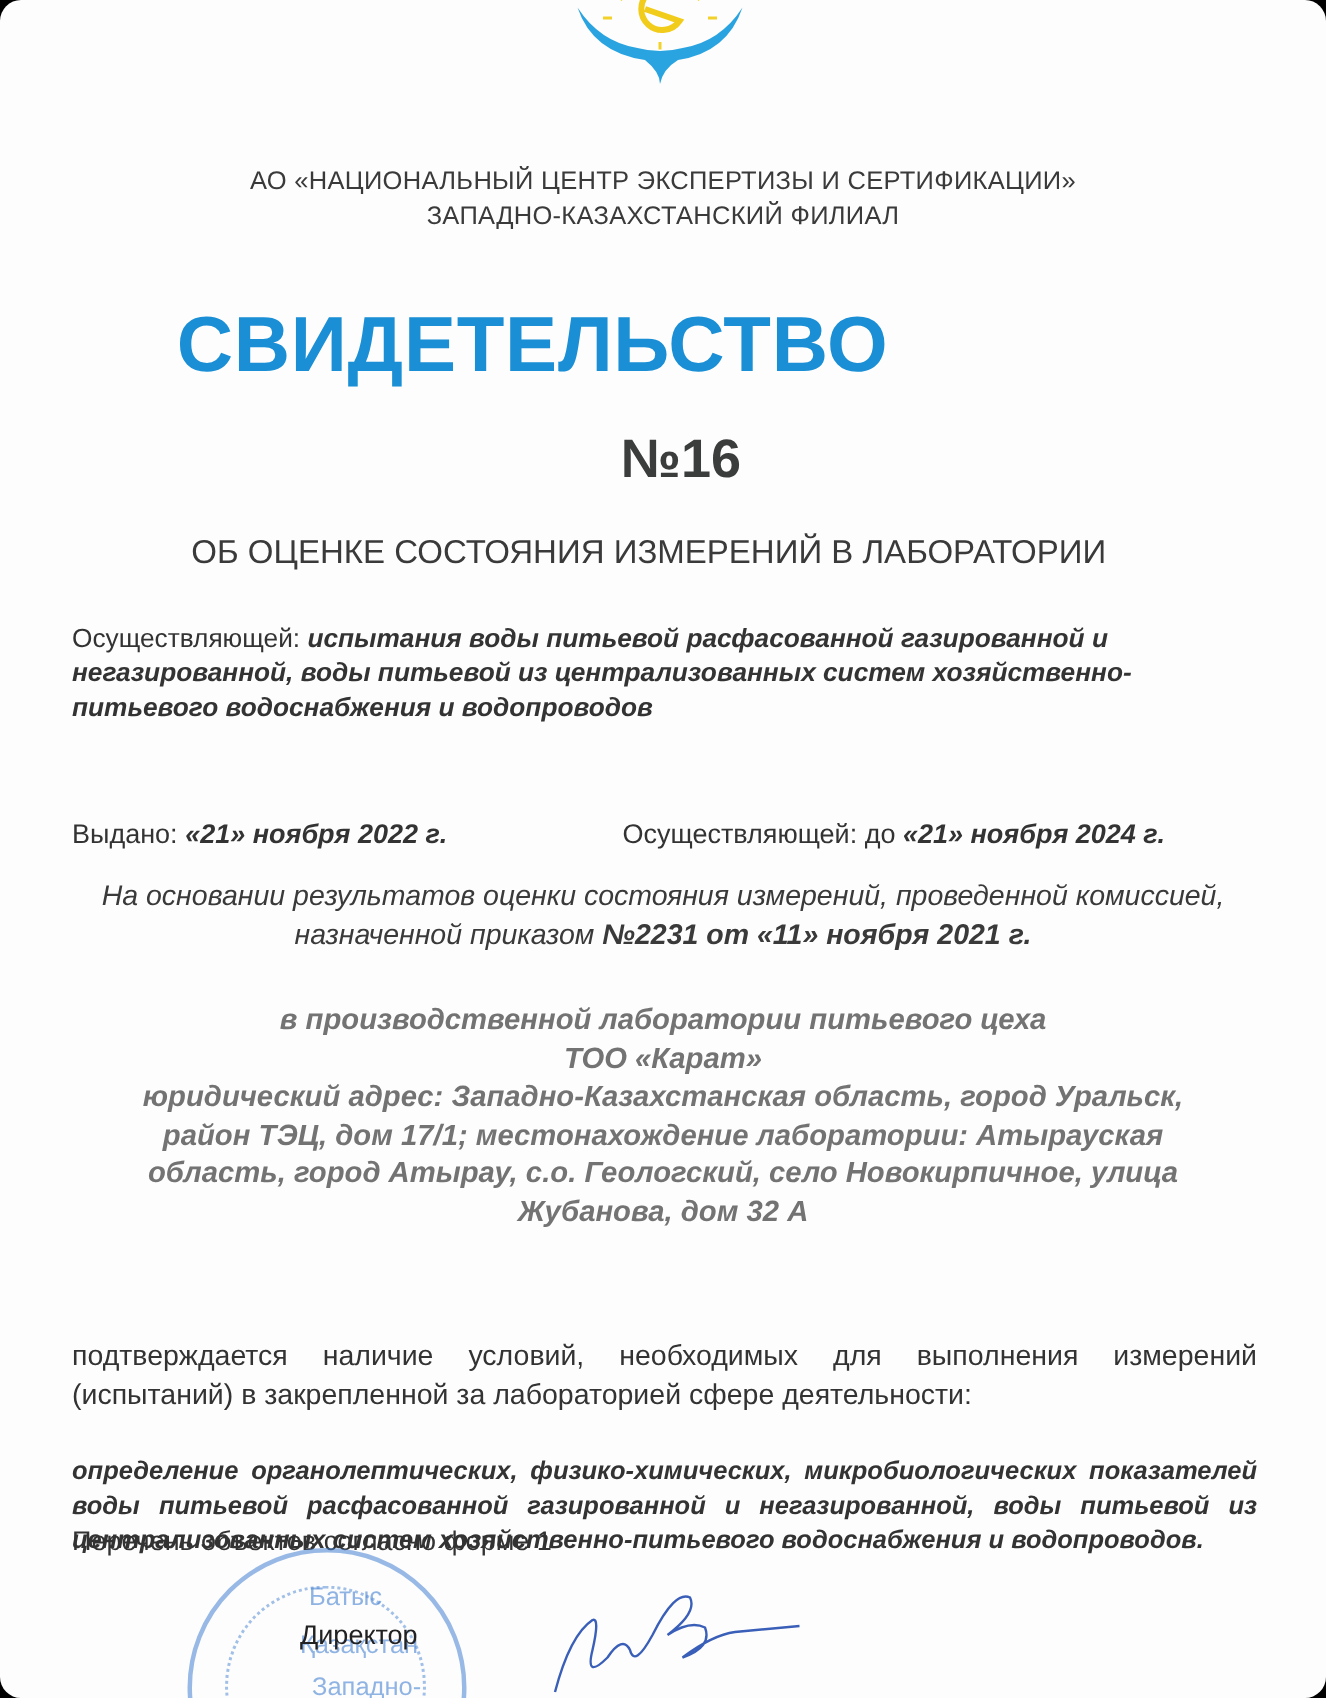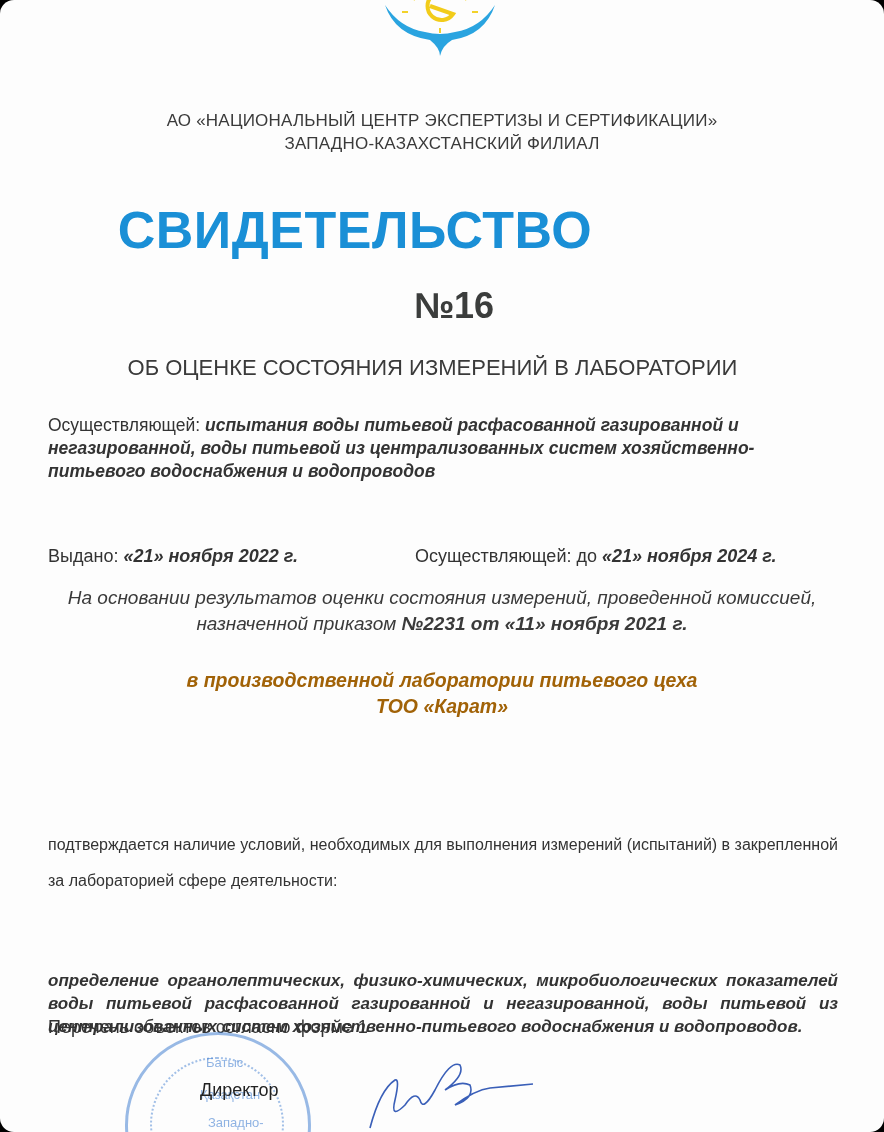--- a/index.html
+++ b/index.html
@@ -18,27 +18,27 @@
   }
   .number { position:absolute; top:285px; left:12px; width:884px; text-align:center; font-size:36px; font-weight:bold; color:#3b3d3c; }
   .subtitle { position:absolute; top:355px; left:0; width:865px; text-align:center; font-size:22px; color:#3a3a3a; }
   .block { position:absolute; left:48px; width:790px; color:#333; }
   .scope { top:414px; font-size:17.5px; line-height:23px; }
   .scope .lbl { font-style:normal; }
   .bi { font-weight:bold; font-style:italic;margin-top:44px; }
   .dates { position:absolute; top:546px; left:48px; width:800px; font-size:18px; }
   .dates .valid { position:absolute; left:367px; top:0; white-space:nowrap; }
   .basis { position:absolute; top:585px; left:50px; width:784px; text-align:center; font-size:19px; font-style:italic; line-height:26px; color:#3a3a3a; }
-  .lab { position:absolute; top:668px; left:80px; width:724px; text-align:center; font-size:19.5px; font-weight:bold; font-style:italic; line-height:25.5px; color:#a16207; }
-  .confirm { top:827px; font-size:16px; line-height:36px; text-align:justify; }
+  .lab { position:absolute; top:668px; left:80px; width:724px; text-align:center; font-size:19.5px; font-weight:bold; font-style:italic; line-height:25.5px; color:#737373; }
+  .confirm { top:892px; font-size:19px; line-height:26px; text-align:justify; }
   .activity { top:925px; font-size:17px; line-height:23px; text-align:justify; }
   .list { position:absolute; top:1017px; left:48px; font-size:18px; color:#333; }
   .stamp { position:absolute; left:125px; top:1032px; width:180px; height:180px; border-radius:50%; border:3px solid rgba(70,130,210,0.55); }
   .stamp-inner { position:absolute; left:22px; top:22px; width:130px; height:130px; border-radius:50%; border:2px dotted rgba(70,130,210,0.5); }
-  .stamp-text { position:absolute; color:rgba(70,130,210,0.6); font-size:13px; }
+  .stamp-text { position:absolute; color:rgba(70,130,210,0.6); font-size:17px; }
   .director { position:absolute; left:200px; top:1080px; font-size:18px; color:#222; }
   .signature { position:absolute; left:365px; top:1050px; width:170px; height:82px; }
   .signer { position:absolute; left:584px; top:1133px; font-size:18px; color:#8b5cf6; }
 </style>
 </head>
 <body>
 
 <div class="page">
 
   <svg class="logo" viewBox="0 0 140 70">
@@ -71,20 +71,21 @@
     <span class="valid"><span>Осуществляющей: до </span><span class="bi">«21» ноября 2024 г.</span></span>
   </div>
 
   <div class="basis">
     <span>На основании результатов оценки состояния измерений, проведенной комиссией, назначенной приказом </span><span style="font-weight:bold">№2231 от «11» ноября 2021 г.</span>
   </div>
 
   <div class="lab">
     <div>в производственной лаборатории питьевого цеха</div>
     <div>ТОО «Карат»</div>
+    <div>юридический адрес: Западно-Казахстанская область, город Уральск, район ТЭЦ, дом 17/1; местонахождение лаборатории: Атырауская область, город Атырау, с.о. Геологский, село Новокирпичное, улица Жубанова, дом 32 А</div>
   </div>
 
   <div class="block confirm">подтверждается наличие условий, необходимых для выполнения измерений (испытаний) в закрепленной за лабораторией сфере деятельности:</div>
   <div class="block activity bi">определение органолептических, физико-химических, микробиологических показателей воды питьевой расфасованной газированной и негазированной, воды питьевой из централизованных систем хозяйственно-питьевого водоснабжения и водопроводов.</div>
   <div class="list">Перечень объектов согласно форме 1</div>
 
   <div class="stamp">
     <div class="stamp-inner"></div>
     <span class="stamp-text" style="left:78px;top:20px">Батыс</span>
     <span class="stamp-text" style="left:72px;top:52px">Қазақстан</span>

